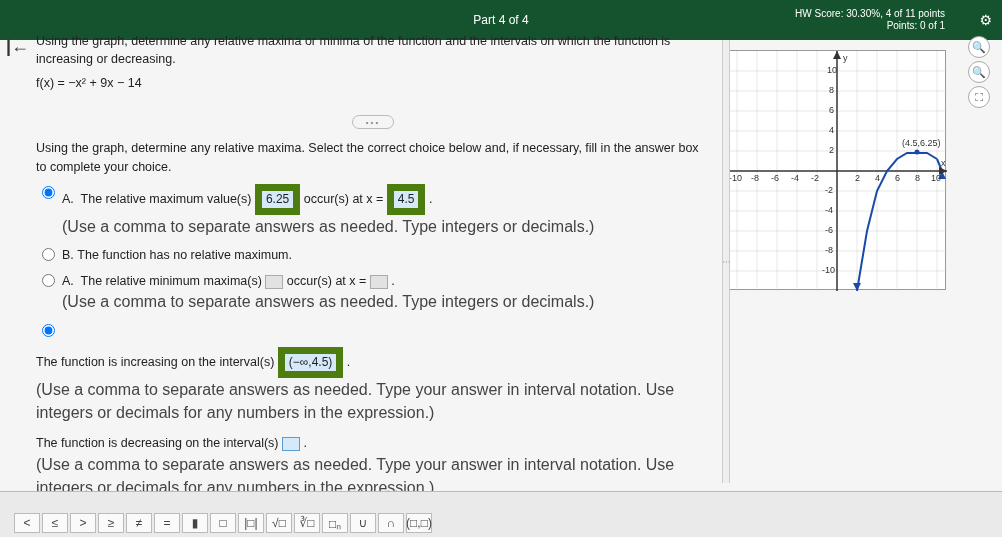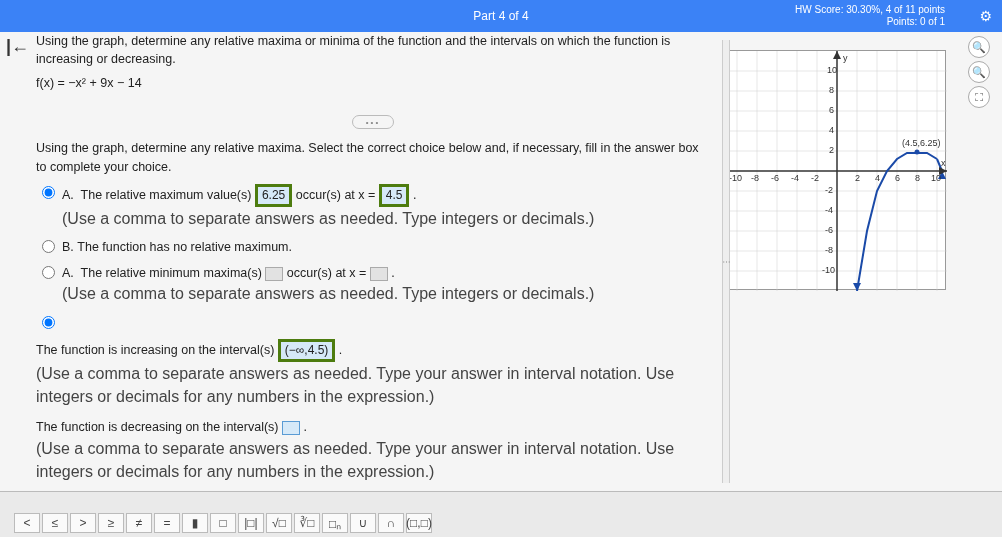--- a/index.html
+++ b/index.html
@@ -1,31 +1,31 @@
 <!DOCTYPE html>
 <html><head>
 <meta charset="utf-8">
 <style>
 *{box-sizing:border-box;margin:0;padding:0;font-family:Arial,Helvetica,sans-serif}
 body{width:1002px;height:537px;background:#f5f5f5;overflow:hidden;position:relative}
-.topbar{height:32px;background:#3b82f6;color:#fff;display:flex;align-items:center;font-size:12px;position:relative}
+.topbar{height:40px;background:#14532d;color:#fff;display:flex;align-items:center;font-size:12px;position:relative}
 .part{position:absolute;left:50%;transform:translateX(-50%)}
 .points-wrap{position:absolute;right:57px;display:flex;flex-direction:column;align-items:flex-end;font-size:10px;line-height:1.2}
 .gear{position:absolute;right:10px;color:#fff;font-size:14px}
 .collapse{position:absolute;left:6px;top:36px;font-size:18px;color:#333;font-weight:bold}
 .content{position:absolute;left:36px;top:32px;right:10px;bottom:46px;display:flex}
 .left{flex:1;padding-right:12px;font-size:12.5px;color:#222;line-height:1.45}
 .right{width:270px;position:relative;padding-top:16px}
 .fx{margin-top:6px;margin-bottom:23px}
 .dots{width:42px;height:14px;border:1px solid #bbb;border-radius:8px;display:flex;align-items:center;justify-content:center;margin:6px auto;font-size:8px;color:#888;letter-spacing:2px}
 .q{margin-top:10px}
 .choice{display:flex;align-items:flex-start;margin-top:8px;margin-left:6px}
 .choice input{margin-top:2px;margin-right:7px}
 .sub{font-size:16px;color:#444;margin-left:24px}
-.ans{display:inline-block;background:#d6e9f8;border:3px solid #4d7c0f;padding:0 4px;min-width:26px;text-align:center;font-size:12px}
+.ans{display:inline-block;background:#d6e9f8;border:7px solid #4d7c0f;padding:0 4px;min-width:26px;text-align:center;font-size:12px}
 .blk{display:inline-block;background:#e2e2e2;border:1px solid #aaa;width:18px;height:14px;vertical-align:middle}
 .blk.on{background:#d6e9f8;border-color:#5a9bd4}
 .zoom{position:absolute;right:2px;top:4px;display:flex;flex-direction:column;gap:3px}
 .zbtn{width:22px;height:22px;border:1px solid #aaa;border-radius:50%;background:#fff;display:flex;align-items:center;justify-content:center;font-size:11px;color:#555}
 .graph{position:absolute;left:4px;top:18px;width:220px;height:240px;background:#fff;border:1px solid #999}
 .grid line{stroke:#ccc;stroke-width:0.5}
 .axis{stroke:#333;stroke-width:1.5}
 .curve{stroke:#1a4aa8;stroke-width:2;fill:none}
 .lbl{font-size:9px;fill:#333}
 .math-toolbar{position:absolute;left:0;right:0;bottom:0;height:46px;background:#eaeaea;border-top:1px solid #bbb;display:flex;align-items:flex-end;padding:0 4px 4px 4px;font-size:11px;color:#444}

